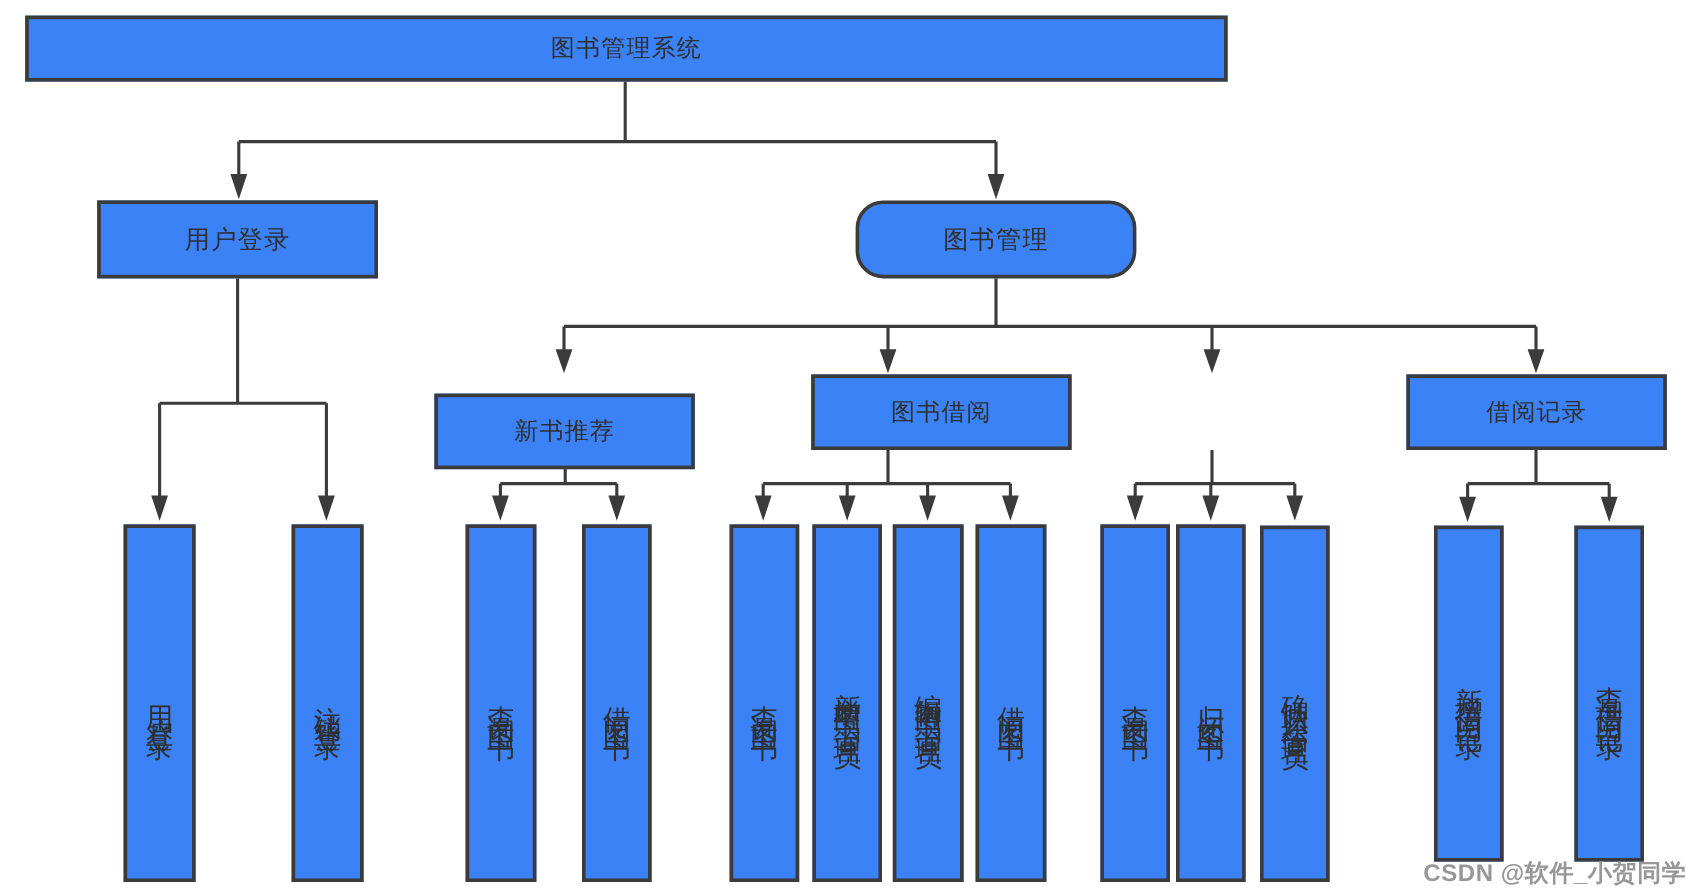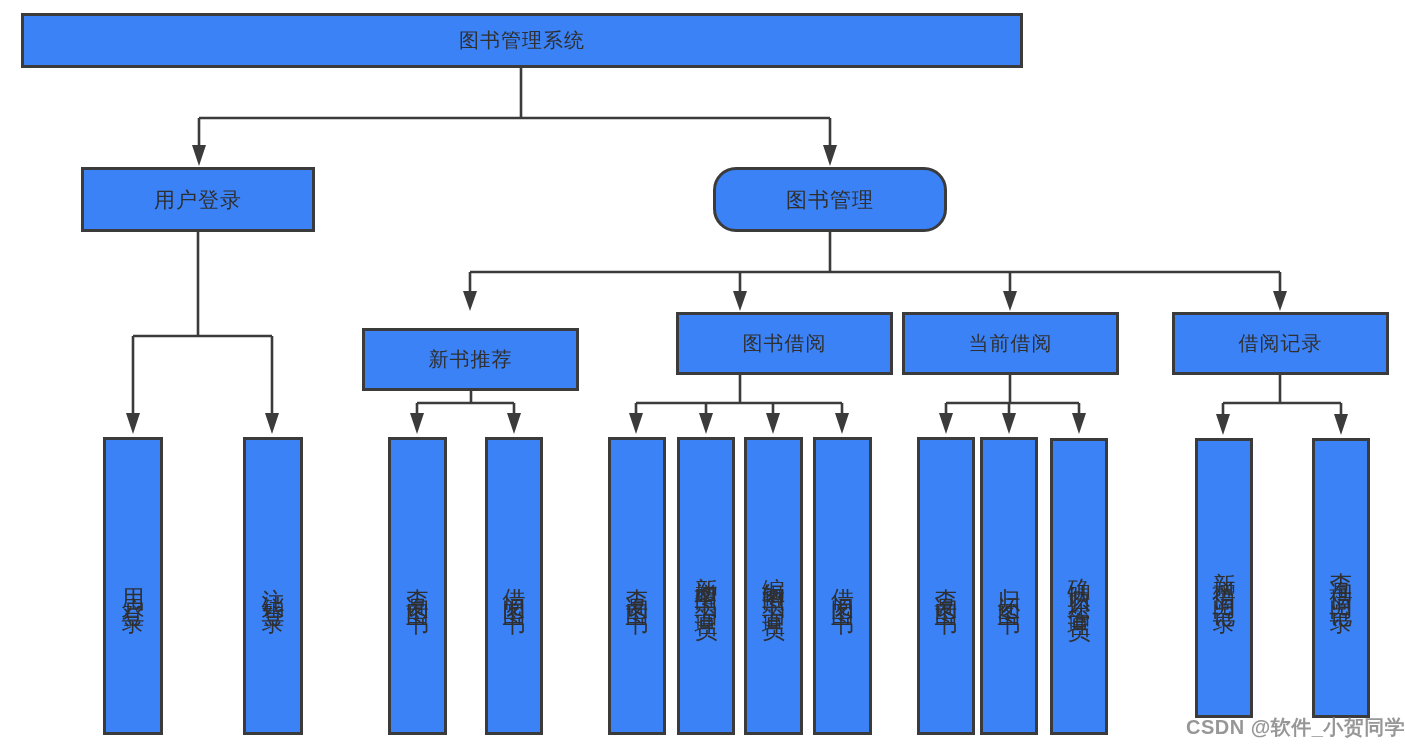--- a/index.html
+++ b/index.html
@@ -135,23 +135,20 @@
   <div class="node h" style="left:713px;top:167px;width:234px;height:65px;font-size:21px;border-radius:23px;">
     <span>图书管理</span>
   </div>
 
   <div class="node h" style="left:362px;top:328px;width:217px;height:63px;">
     <span>新书推荐</span>
   </div>
   <div class="node h" style="left:632px;top:312px;width:217px;height:63px;margin-left:44px;">
     <span>图书借阅</span>
   </div>
-  <div class="node h" style="left:902px;top:312px;width:217px;height:63px;">
-    <span>当前借阅</span>
-  </div>
   <div class="node h" style="left:1172px;top:312px;width:217px;height:63px;">
     <span>借阅记录</span>
   </div>
 
   <div class="node leaf" style="left:103px;top:437px;width:60px;height:298px;">
     <span class="vtext">用户登录</span>
   </div>
   <div class="node leaf" style="left:243px;top:437px;width:60px;height:298px;">
     <span class="vtext">注销登录</span>
   </div>

